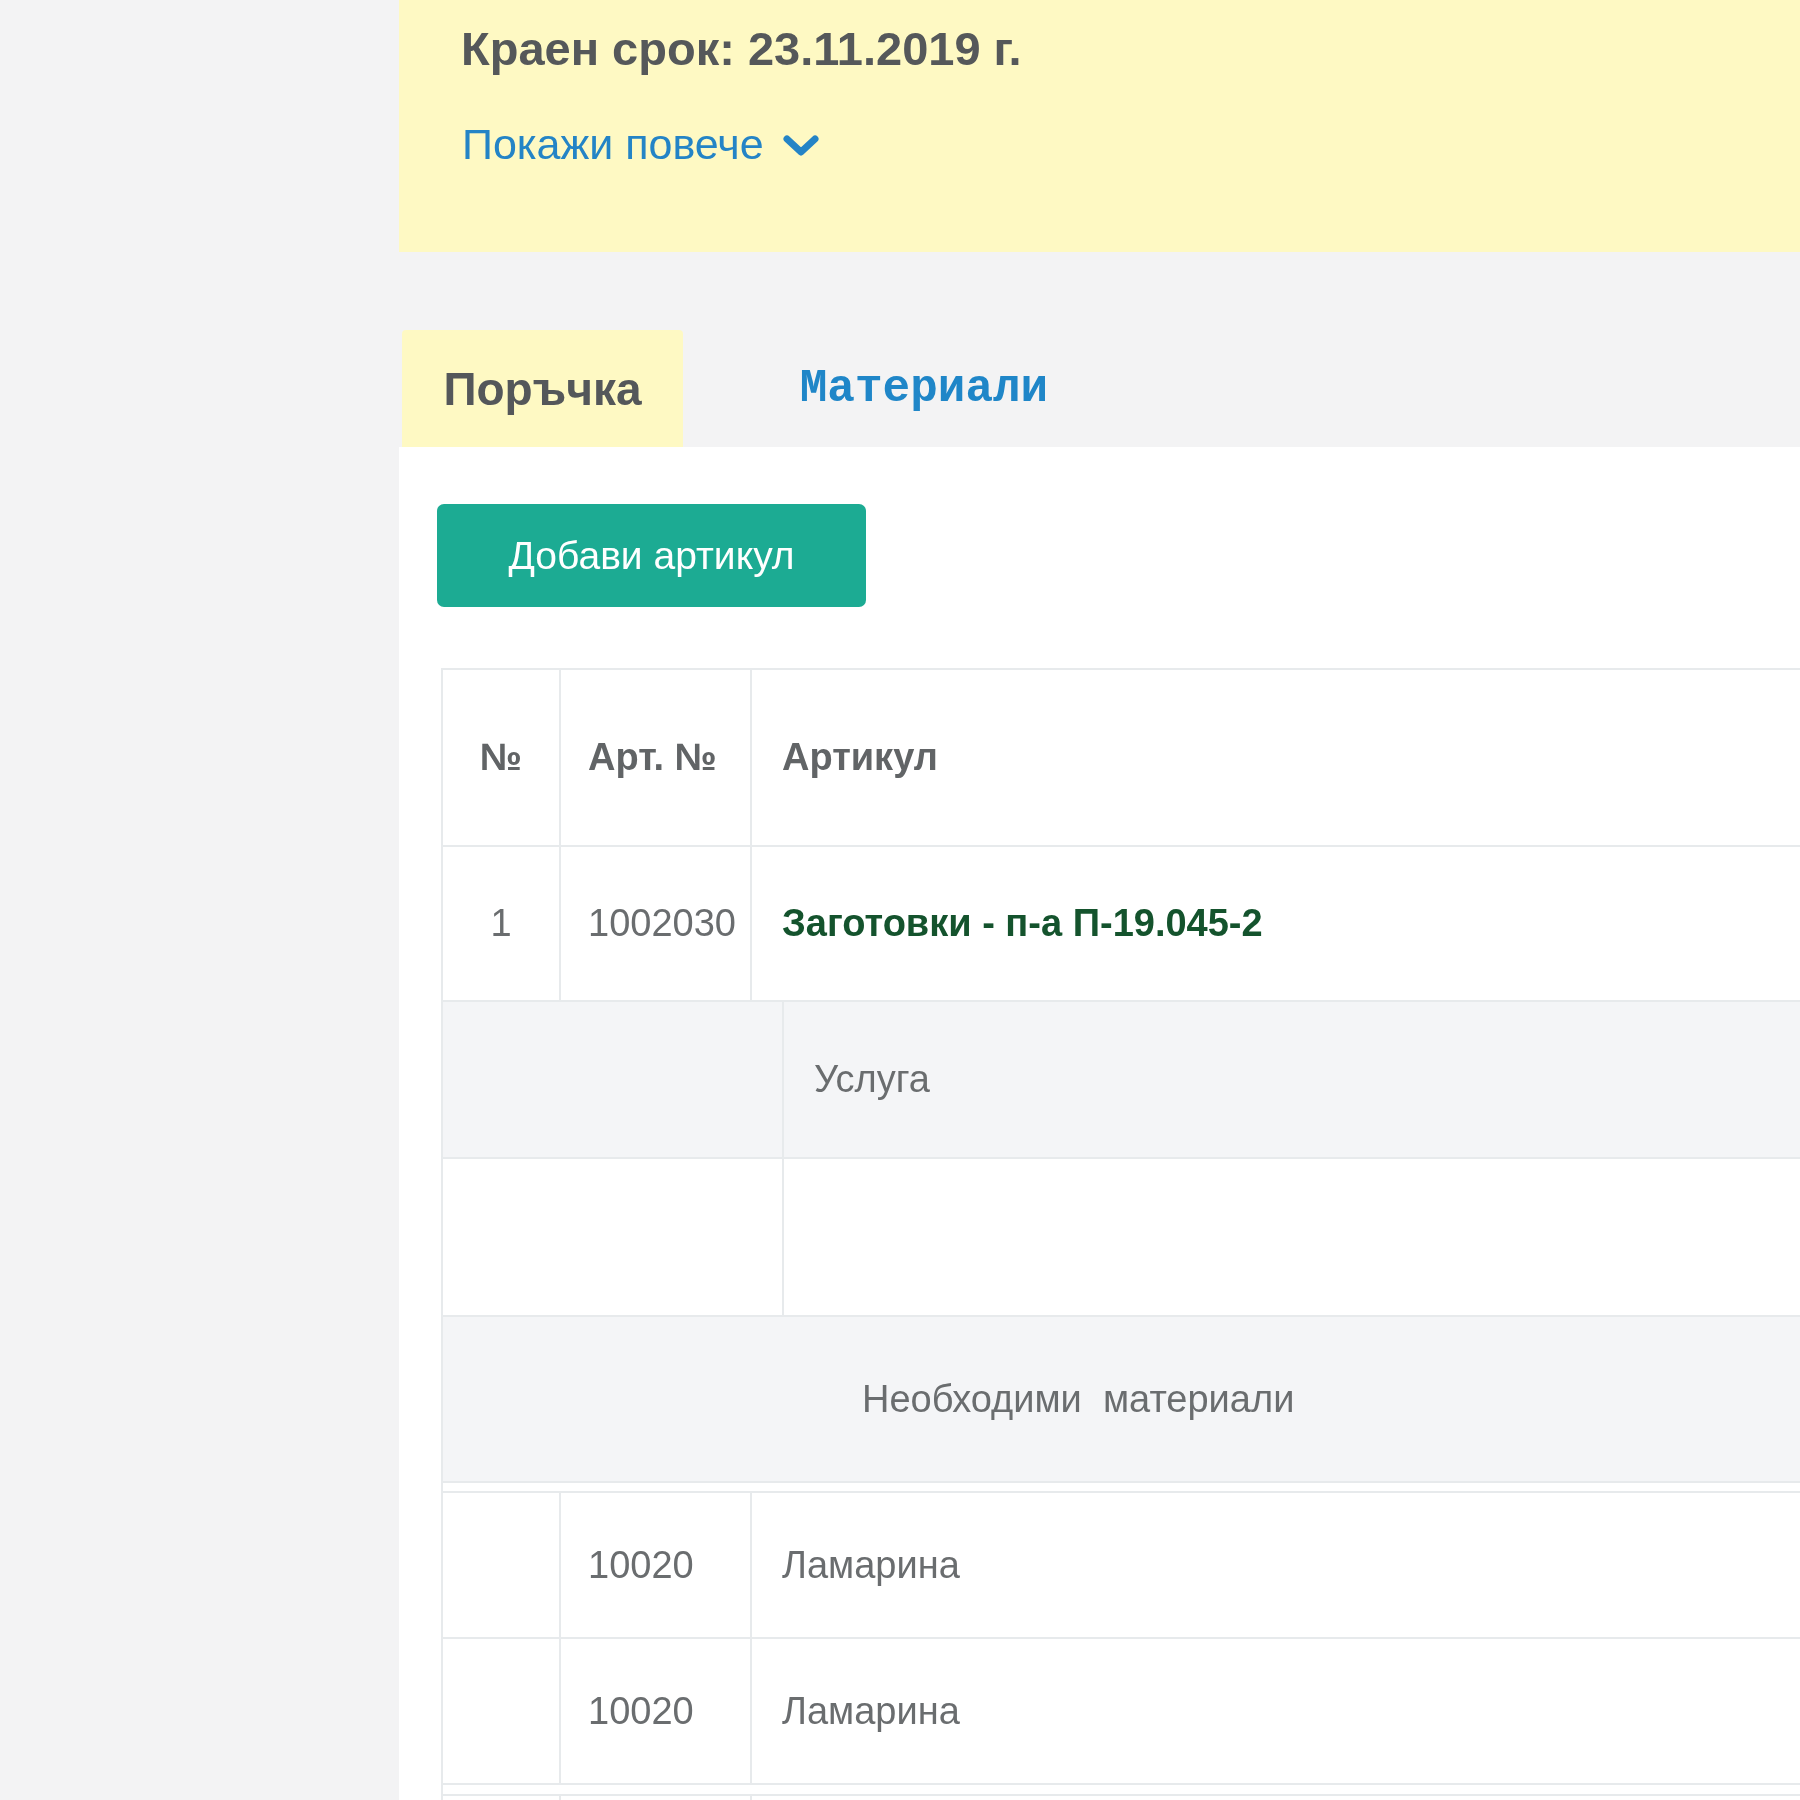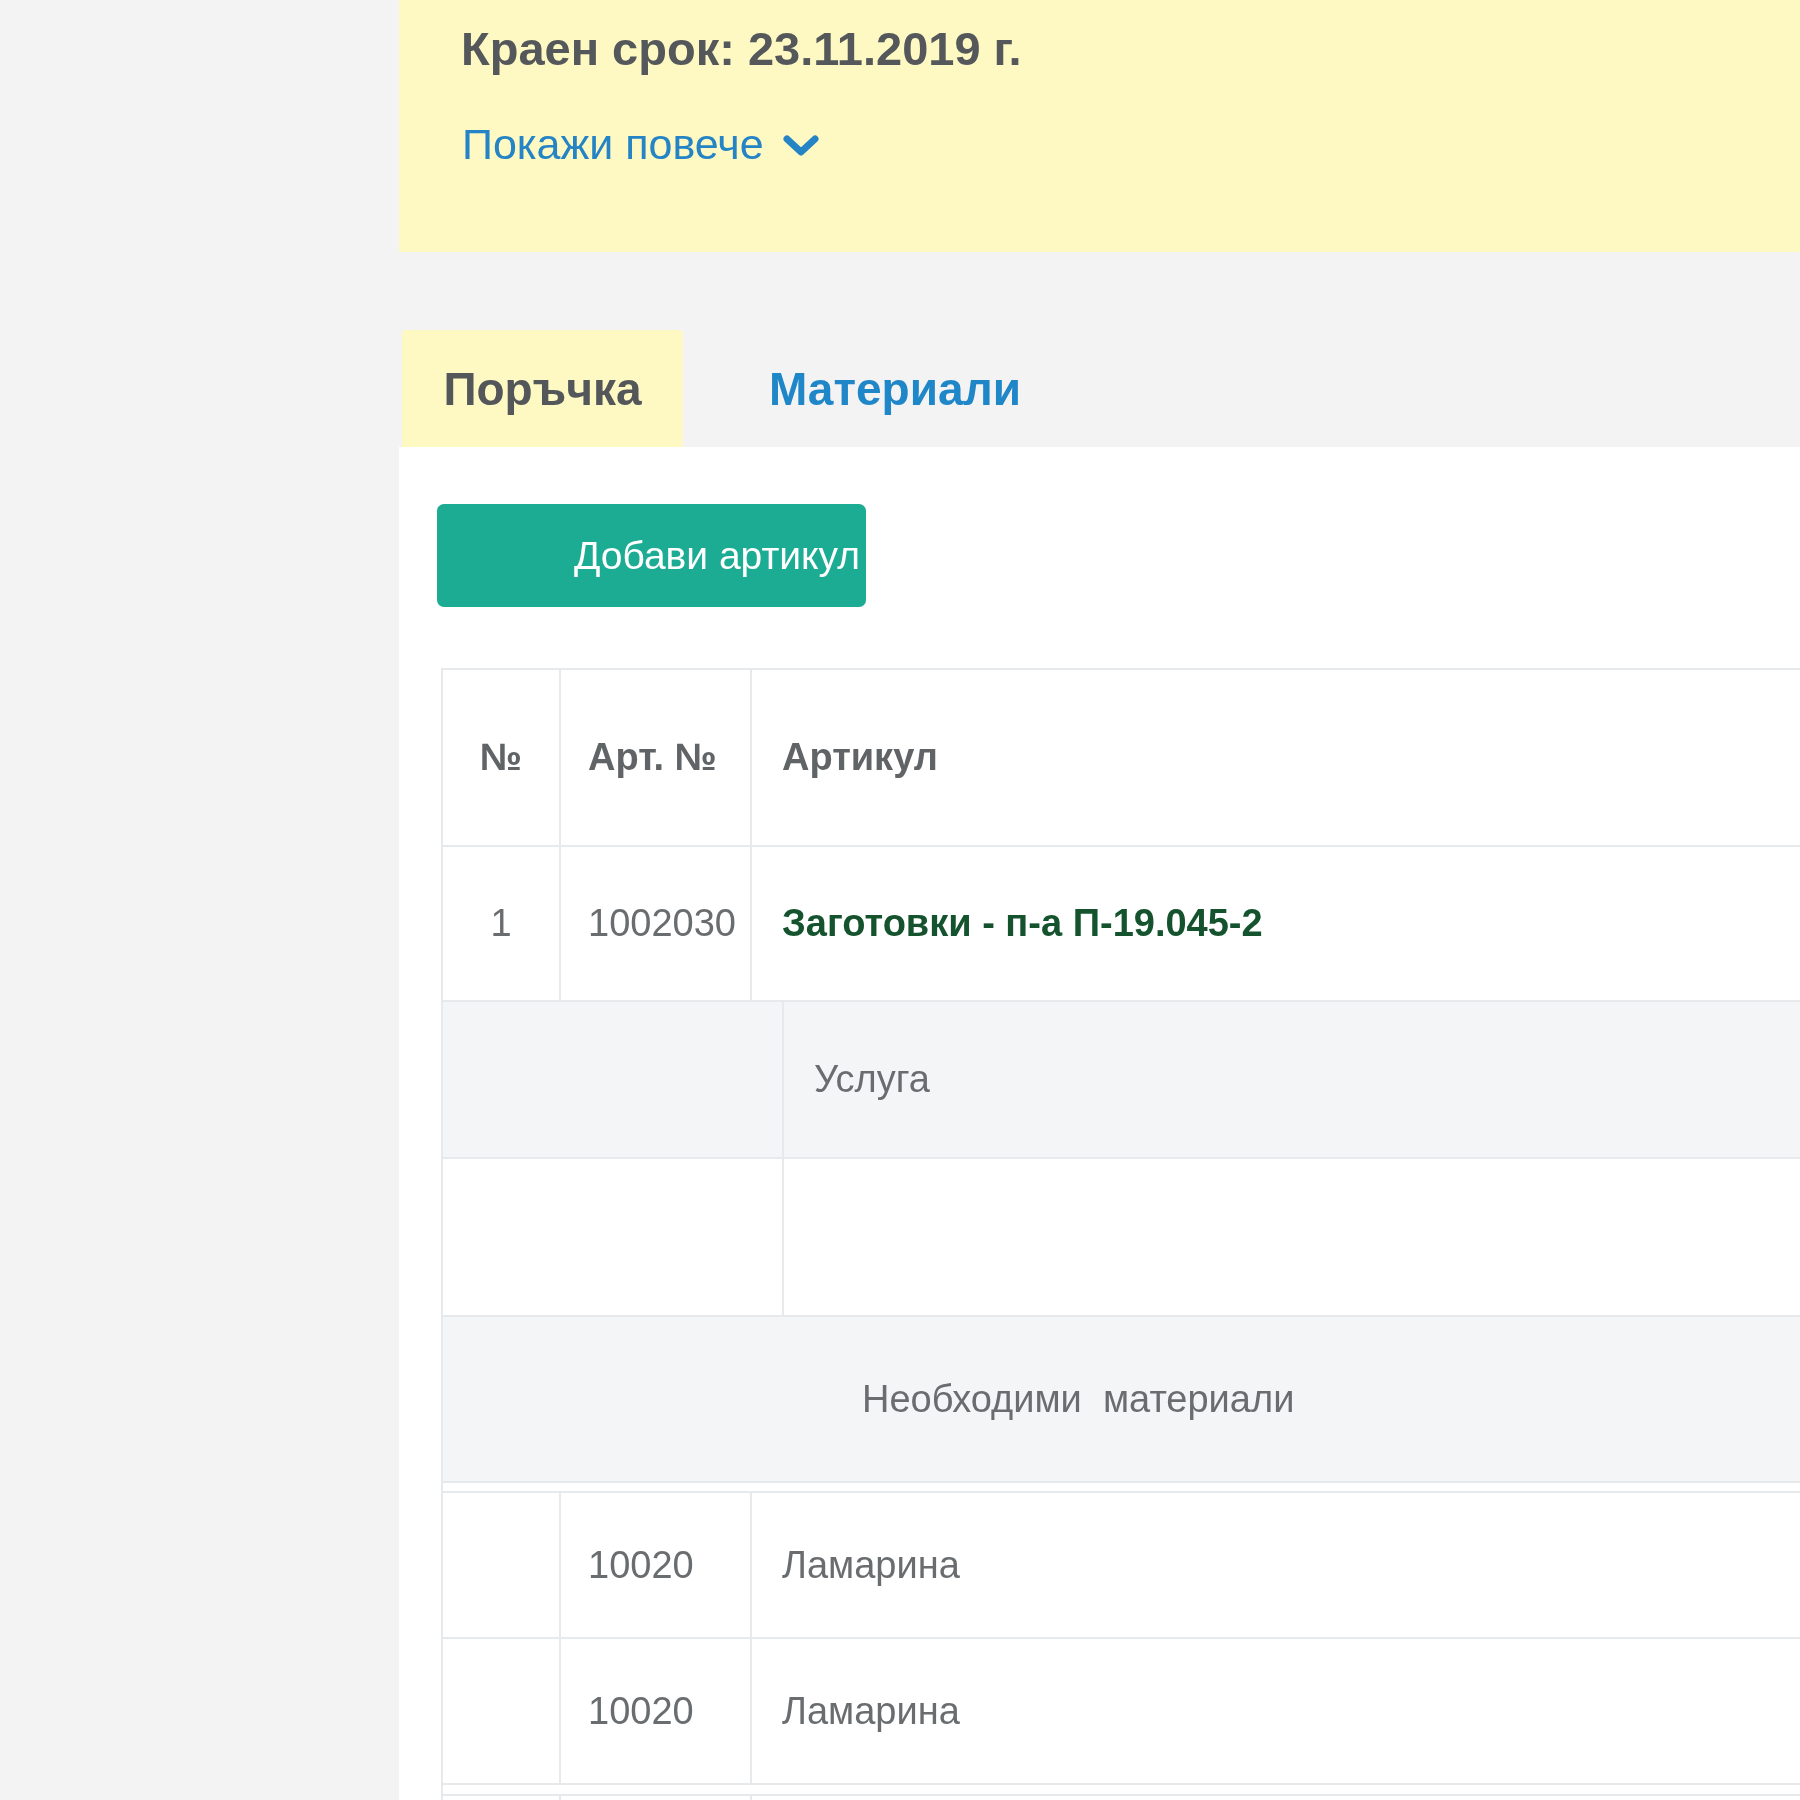--- a/index.html
+++ b/index.html
@@ -29,31 +29,31 @@
   .tab{
     position:absolute;top:330px;height:117px;
     display:flex;align-items:center;justify-content:center;
     font-size:46px;font-weight:bold;cursor:pointer;
   }
   .tab-active{
     left:402px;width:281px;background:#fef9c3;color:#54575a;
     border-radius:4px 4px 0 0;
   }
   .tab-inactive{
-    left:683px;width:424px;color:#1f86c8;background:transparent;
+    left:712px;width:424px;color:#1f86c8;background:transparent;font-family:Liberation Mono, monospace;
   }
   
   .content-panel{
     position:absolute;left:399px;top:447px;width:1401px;height:1353px;
     background:#ffffff;
   }
   .add-btn{
     position:absolute;left:38px;top:57px;width:429px;height:103px;
     background:#1cab93;border:none;border-radius:7px;
-    display:flex;align-items:center;justify-content:flex-end;
+    display:flex;align-items:center;justify-content:center;
     font-family:"Liberation Sans",sans-serif;
     font-size:39px;color:#ffffff;cursor:pointer;
   }
   
   .tbl{
     position:absolute;left:42px;top:221px;width:1560px;
     border-top:2px solid #e7eaec;border-left:2px solid #e7eaec;
     font-size:38px;color:#6a6d6f;
   }
   .trow{

